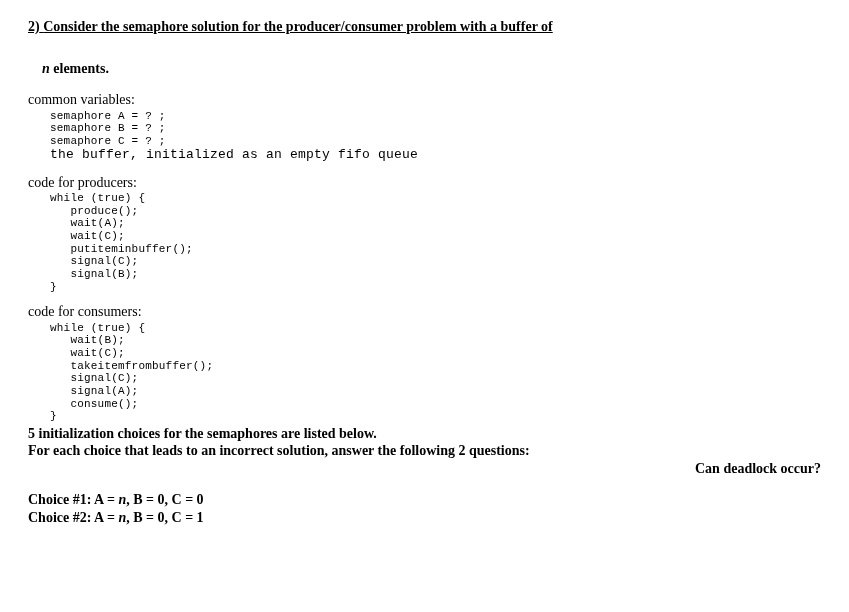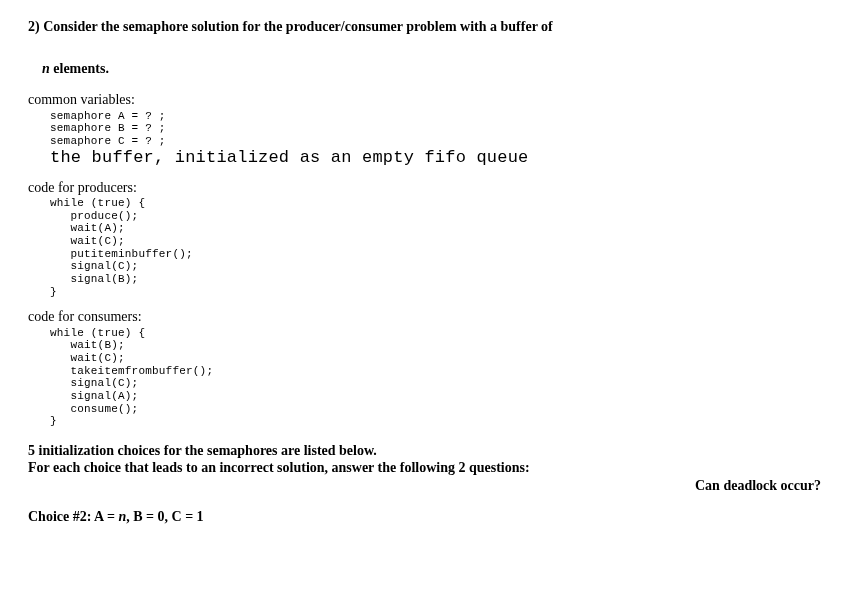--- a/index.html
+++ b/index.html
@@ -13,20 +13,21 @@
       background: #ffffff;
       font-family: Georgia, 'Times New Roman', serif;
       font-size: 14px;
       color: #000;
       padding: 18px 28px;
       line-height: 1.25;
     }
     .question-header {
       font-weight: bold;
       margin-bottom: 2px;
+      text-decoration: underline;
     }
     .question-sub {
       font-weight: bold;
       margin-left: 14px;
       margin-bottom: 14px;
       margin-top: 24px;
     }
     .ital {
       font-style: italic;
       font-family: Georgia, serif;
@@ -39,26 +40,26 @@
     .code-block {
       font-family: 'Courier New', Courier, monospace;
       font-size: 11px;
       white-space: pre;
       margin-left: 22px;
       line-height: 1.15;
       letter-spacing: 0.2px;
     }
     .buffer-note {
       font-family: 'Courier New', Courier, monospace;
-      font-size: 17px;
+      font-size: 13px;
       margin-left: 22px;
       letter-spacing: 0.2px;
     }
     .bottom-section {
-      margin-top: 14px;
+      margin-top: 2px;
     }
     .bottom-bold {
       font-weight: bold;
     }
     .bottom-indent {
       font-weight: bold;
       margin-left: 10px;
       text-align: right;
     }
     .choices {
@@ -104,15 +105,16 @@
    consume();
 }</div>
 
 <div class="bottom-section">
   <div class="bottom-bold">5 initialization choices for the semaphores are listed below.</div>
   <div class="bottom-bold">For each choice that leads to an incorrect solution, answer the following 2 questions:</div>
   <div class="bottom-indent">Can deadlock occur?</div>
 </div>
 
 <div class="choices">
+  <div><span>Choice #1: A = </span><span class="ital">n</span><span>, B = 0, C = 0</span></div>
   <div><span>Choice #2: A = </span><span class="ital">n</span><span>, B = 0, C = 1</span></div>
 
 </div>
 
 </body></html>

